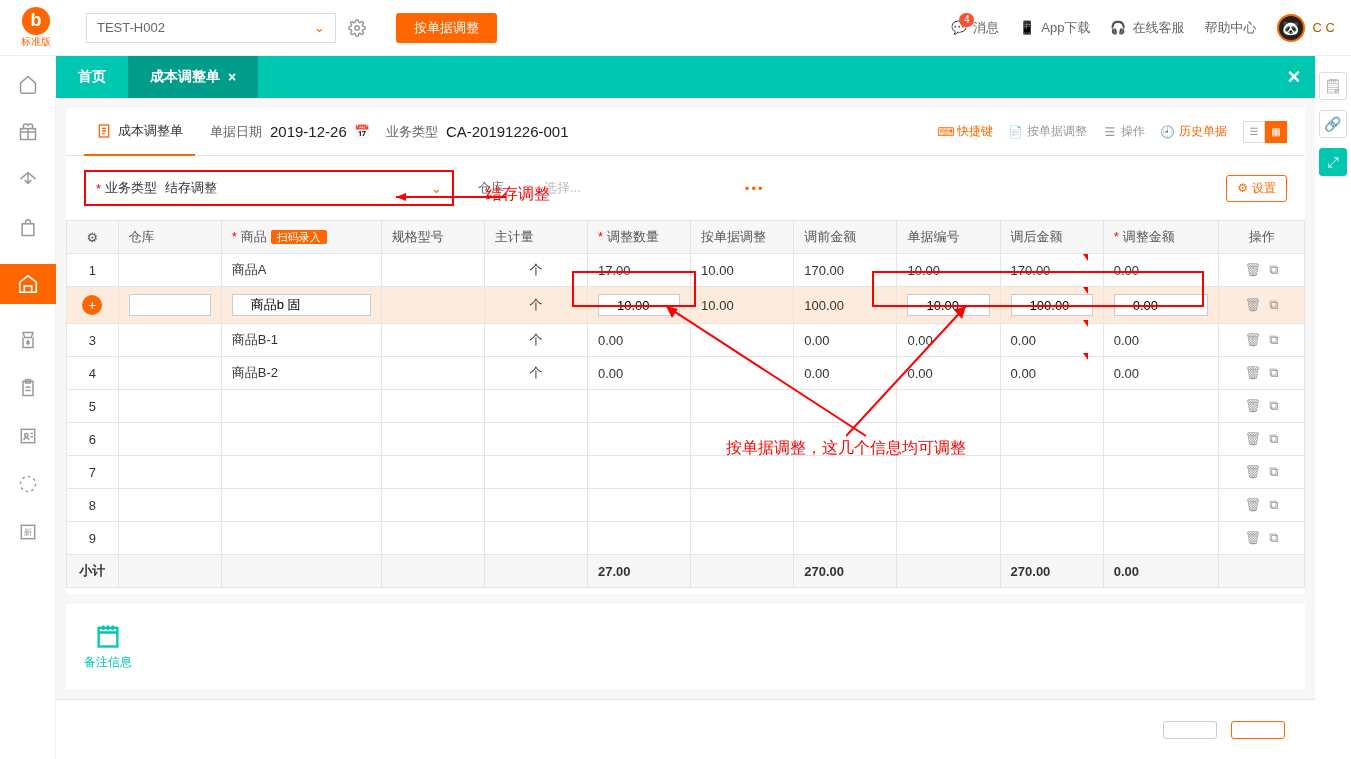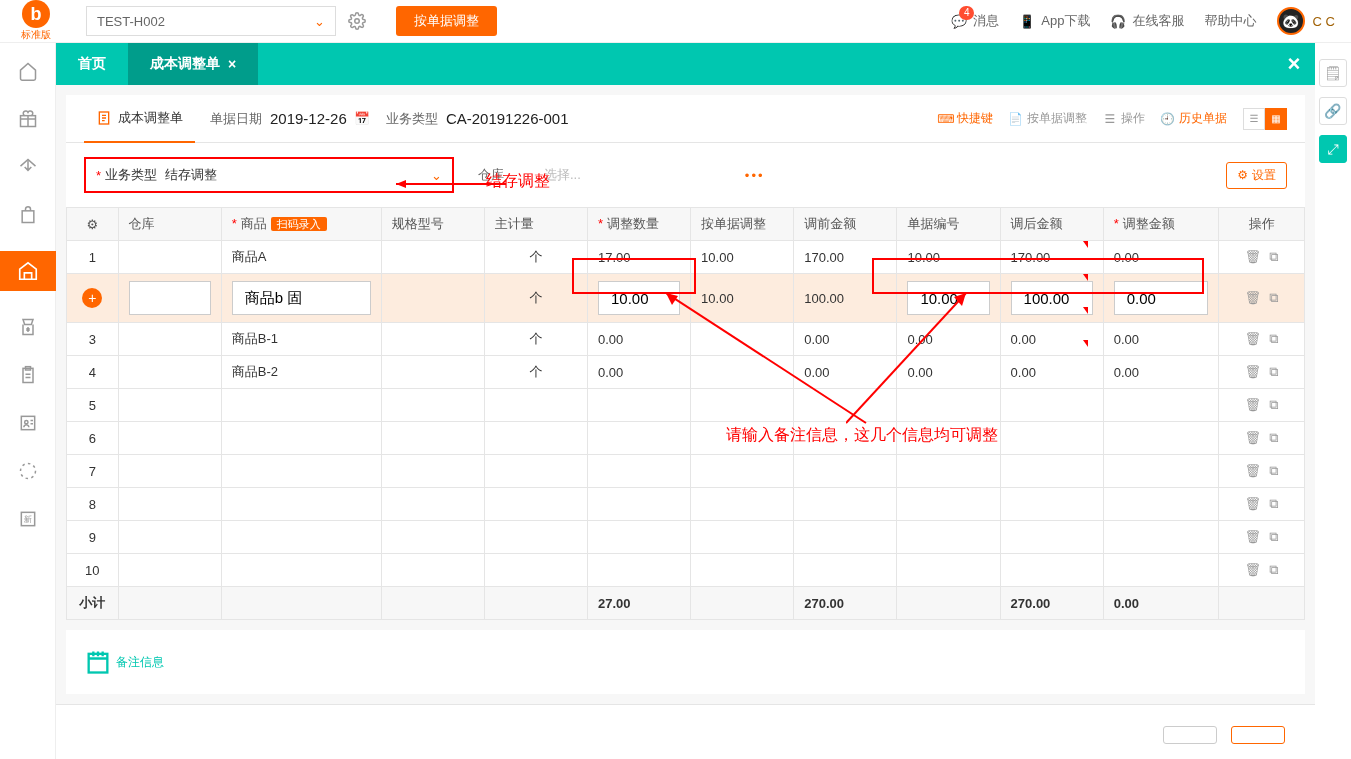--- a/index.html
+++ b/index.html
@@ -56,26 +56,26 @@
 th,td { border: 1px solid #e5e5e5; padding: 7px 10px; font-size: 13px; height: 33px; }
 th { background:#f7f7f7; font-weight:normal; color:#555; text-align:left; }
 th.c, td.c { text-align:center; }
 col.idx { width: 50px; } col.wh { width: 100px; } col.prod { width: 155px; }
 col.spec { width: 100px; } col.unit { width: 100px; } col.qty { width: 100px; }
 col.up { width: 100px; } col.amt { width: 100px; } col.aup { width: 100px; }
 col.aamt { width: 100px; } col.damt { width: 112px; } col.op { width: 83px; }
 .scan-badge { background:#ff6600;color:#fff;font-size:11px;padding:1px 6px;border-radius:2px;margin-left:4px; }
 tr.hl td { background:#fdecde; }
 .idx-btn { width:20px;height:20px;border-radius:50%;background:#ff6600;color:#fff;display:inline-flex;align-items:center;justify-content:center;font-size:14px; }
-td input { width: 100%; height: 34px; border: 1px solid #ccc; padding: 0 12px; font-size:15px; }
+td input { width: 100%; height: 22px; border: 1px solid #ccc; padding: 0 18px; font-size:13px; }
 .redbox { border: 2px solid #ff0000; position:absolute; pointer-events:none; z-index:5; }
 .marker { width:0;height:0;border-left:5px solid transparent;border-top:7px solid #ff0000;position:absolute; }
 .subtotal td { background:#f7f7f7; font-weight:bold; color:#333; }
 .note-row { margin: 10px; background:#fff; display:flex;align-items:center;padding: 18px; gap:20px; }
-.note-icon { display:flex;flex-direction:row;align-items:center;gap:4px;color:#00c7b0;font-size:12px; }
+.note-icon { display:flex;flex-direction:column;align-items:center;gap:4px;color:#00c7b0;font-size:12px; }
 .note-icon svg { width:28px;height:28px; }
 .note-input { flex:1; color:#bbb; font-size:13px; }
 .footer { height: 60px; border-top:1px solid #e5e5e5; background:#fff; display:flex;align-items:center;justify-content:flex-end;padding:0 30px;gap:14px; }
 .btn { padding: 8px 26px; border-radius:3px; font-size:14px; cursor:pointer; }
 .btn-default { border:1px solid #ccc; color:#555; background:#fff; }
 .btn-outline { border:1px solid #ff6600; color:#ff6600; background:#fff; }
 .ann { position:absolute; color:#ff0000; font-size:16px; pointer-events:none; z-index:6; }
 svg.line { position:absolute; pointer-events:none; z-index:5; }
 </style>
 </head>
@@ -410,34 +410,20 @@
                 <td></td>
                 <td class="c"></td>
                 <td></td>
                 <td></td>
                 <td></td>
                 <td></td>
                 <td></td>
                 <td></td>
                 <td class="c"><span style="color:#999;margin-right:8px;cursor:pointer">🗑</span><span style="color:#999;cursor:pointer">⧉</span></td>
               </tr>
-              <tr>
-                <td class="c">10</td>
-                <td></td>
-                <td></td>
-                <td></td>
-                <td class="c"></td>
-                <td></td>
-                <td></td>
-                <td></td>
-                <td></td>
-                <td></td>
-                <td></td>
-                <td class="c"><span style="color:#999;margin-right:8px;cursor:pointer">🗑</span><span style="color:#999;cursor:pointer">⧉</span></td>
-              </tr>
             </tbody>
           <tfoot>
             <tr class="subtotal">
               <td class="c">小计</td>
                 <td></td>
                 <td></td>
                 <td></td>
                 <td></td>
               <td>27.00</td>
                 <td></td>
@@ -457,21 +443,21 @@
         <div class="marker" style="left:1017px;top:100px"></div>
         <div class="marker" style="left:1017px;top:133px"></div>
         <svg class="line" style="left:600px;top:86px;width:220px;height:140px">
             <line x1="0" y1="0" x2="200" y2="130" stroke="#ff0000" stroke-width="2"></line>
             <polygon points="0,0 12,3 6,12" fill="#ff0000"></polygon>
           </svg>
         <svg class="line" style="left:780px;top:86px;width:140px;height:140px">
             <line x1="120" y1="0" x2="0" y2="130" stroke="#ff0000" stroke-width="2"></line>
             <polygon points="120,0 108,4 116,13" fill="#ff0000"></polygon>
           </svg>
-        <span class="ann" style="left:660px;top:218px;">请输入备注信息，这几个信息均可调整</span>
+        <span class="ann" style="left:660px;top:218px;">按单据调整，这几个信息均可调整</span>
       </div>
 
       <div class="note-row">
         <div class="note-icon">
           <svg viewBox="0 0 24 24" fill="none" stroke="#00c7b0" stroke-width="2">
               <rect x="4" y="5" width="16" height="16"></rect>
               <path d="M4 9h16M8 3v4M12 3v4M16 3v4"></path>
             </svg>
           <span>备注信息</span>
         </div>

